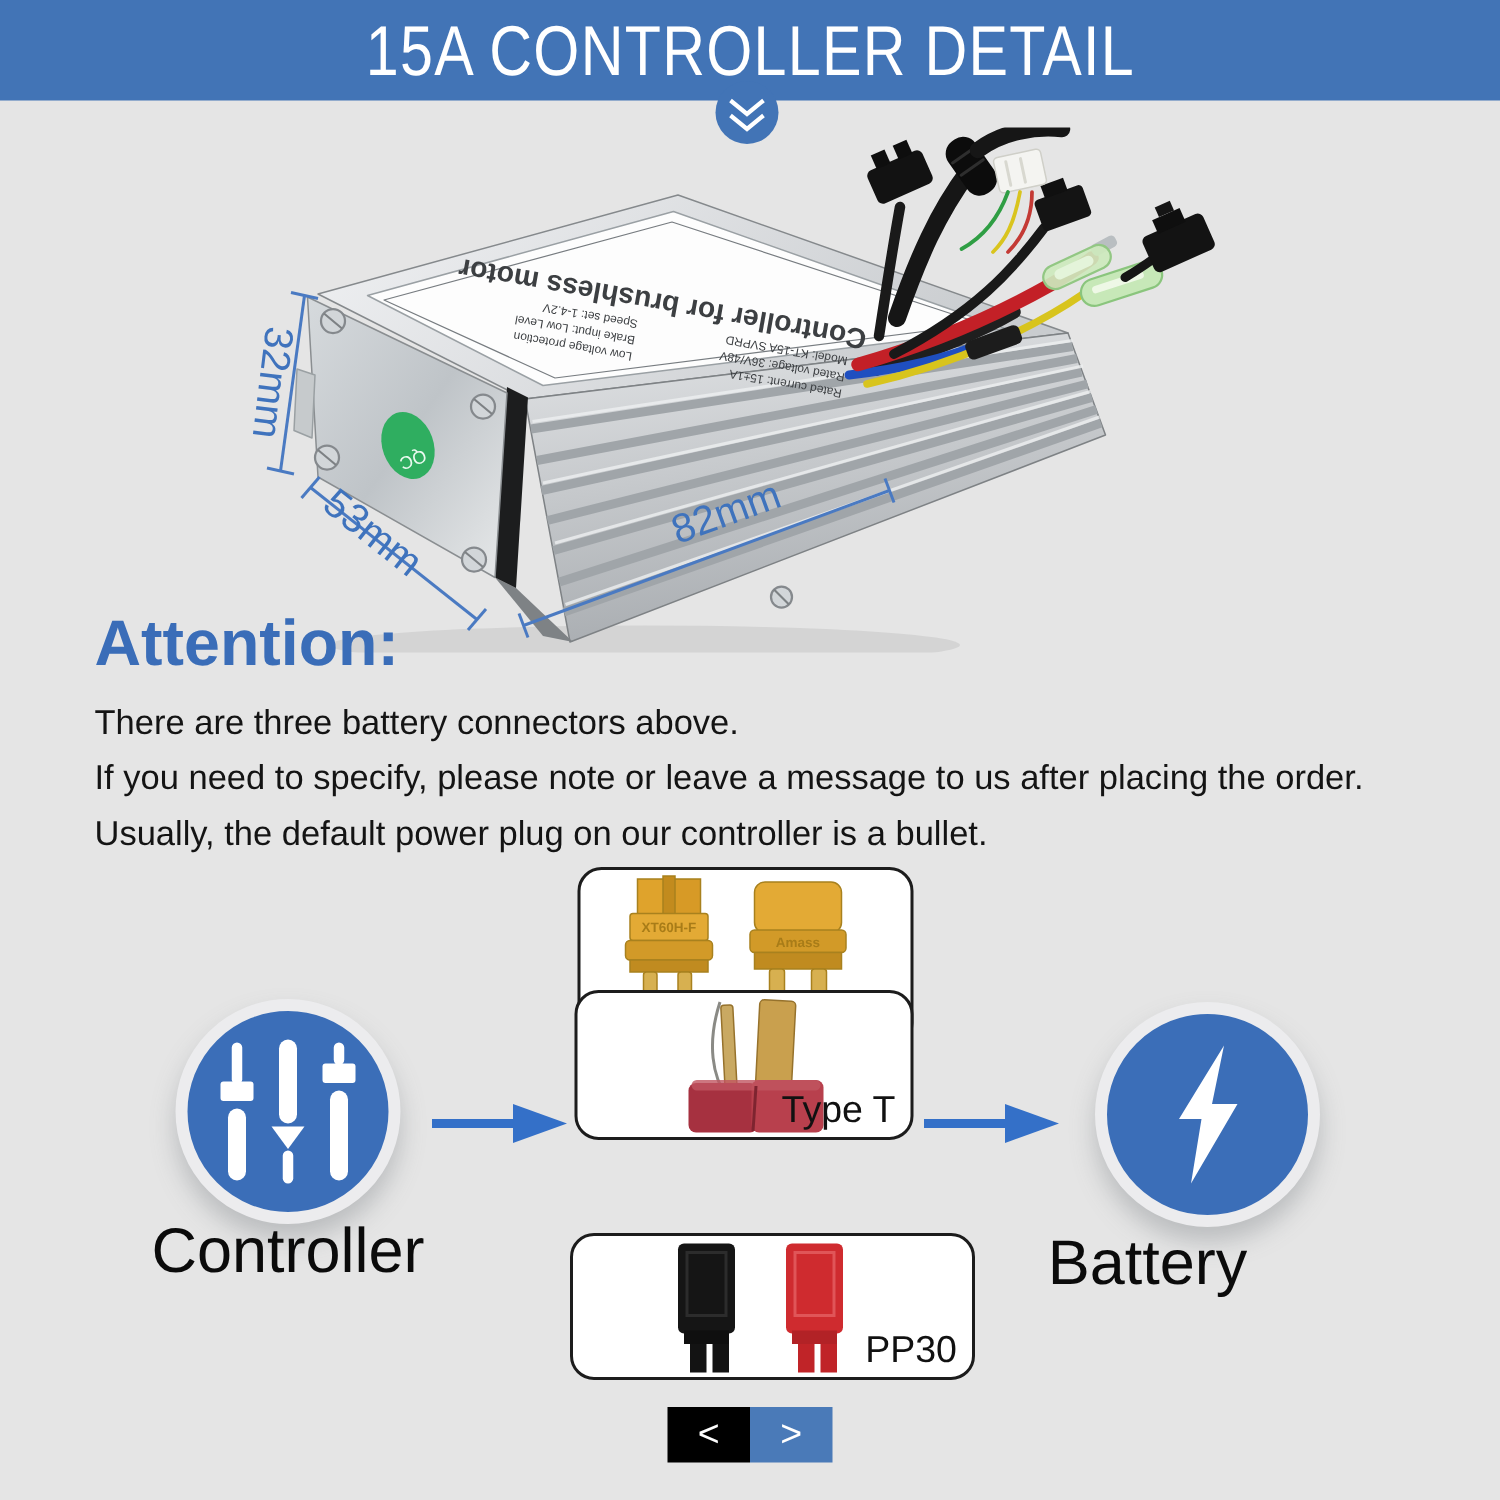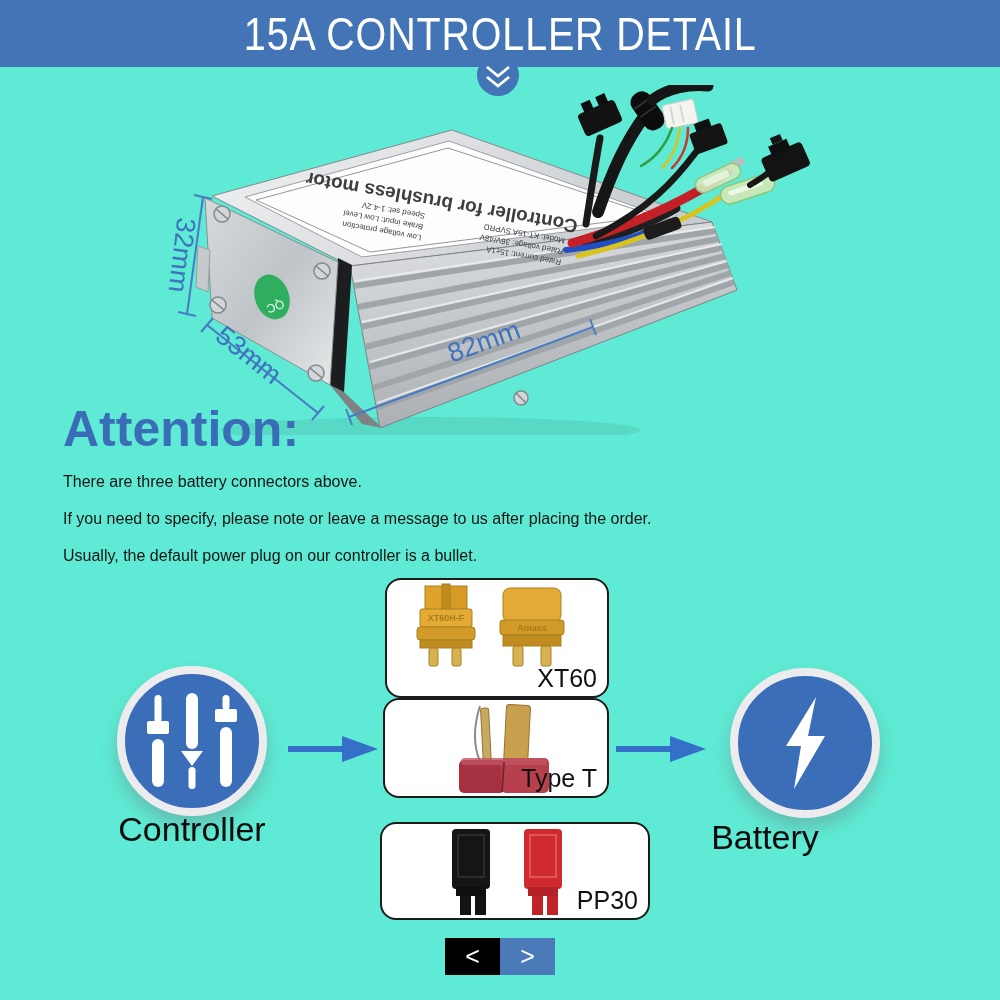--- a/index.html
+++ b/index.html
@@ -1,37 +1,37 @@
 <!DOCTYPE html>
 <html><head>
 <meta charset="utf-8">
 <style>
   html,body{margin:0;padding:0;background:#ffffff;}
-  .page{position:relative;width:1000px;height:1000px;background:#5eead4;overflow:hidden;
+  .page{position:relative;width:1000px;height:1000px;background:#e5e5e5;overflow:hidden;
         font-family:"Liberation Sans",sans-serif;}
   
   .banner{position:absolute;left:0;top:0;width:1000px;height:67px;background:#4274b6;
           display:flex;align-items:center;justify-content:center;}
   .banner h1{margin:0;color:#fff;font-size:47px;font-weight:500;letter-spacing:1px;
              transform:scaleX(.84);white-space:nowrap;}
   .chev-badge{position:absolute;left:477px;top:54px;width:42px;height:42px;border-radius:50%;
               background:#4274b6;}
   
   .photo{position:absolute;left:0;top:85px;width:1000px;height:350px;}
   svg text{font-family:"Liberation Sans",sans-serif;}
   
   .attention{position:absolute;left:63px;top:404px;width:900px;}
-  .attention h2{margin:0;color:#3a6db8;font-size:50px;font-weight:700;line-height:50px;}
-  .attention p{margin:0;color:#141414;font-size:16px;line-height:37px;}
+  .attention h2{margin:0;color:#3a6db8;font-size:43px;font-weight:700;line-height:50px;}
+  .attention p{margin:0;color:#141414;font-size:23px;line-height:37px;}
   .attention p:first-of-type{margin-top:9px;}
   
   .node{position:absolute;width:134px;height:134px;border-radius:50%;background:#3b6eb8;
         border:8px solid #ececee;box-shadow:0 10px 16px rgba(110,115,120,.35);}
   .node svg{display:block;}
-  .node-label{position:absolute;font-size:34px;color:#0b0b0b;text-align:center;width:190px;}
+  .node-label{position:absolute;font-size:42px;color:#0b0b0b;text-align:center;width:190px;}
   .flow-arrow{position:absolute;width:90px;height:28px;}
   .conn-box{position:absolute;background:#fff;border:2.5px solid #1c1c1c;border-radius:16px;
             box-sizing:border-box;}
   .conn-box .clabel{position:absolute;right:10px;bottom:3px;font-size:25px;color:#111;}
   .conn-box svg{position:absolute;left:0;top:0;}
   
   .pager{position:absolute;left:445px;top:938px;display:flex;}
   .pager .pbtn{width:55px;height:37px;display:flex;align-items:center;justify-content:center;
                color:#fff;font-size:25px;line-height:37px;cursor:pointer;user-select:none;}
   .pbtn.prev{background:#000000;}
@@ -250,21 +250,21 @@
         <rect x="116" y="55" width="58" height="11" fill="#c08b20"></rect>
         <rect x="126" y="66" width="10" height="20" rx="2" fill="#d7b050"></rect>
           <rect x="154" y="66" width="10" height="20" rx="2" fill="#d7b050"></rect>
       </g>
       <text x="59" y="41" text-anchor="middle" font-size="9" font-weight="bold" fill="#a87c18">XT60H-F</text>
       <text x="145" y="51" text-anchor="middle" font-size="9" font-weight="bold" fill="#a87c18">Amass</text>
     </svg>
     <span class="clabel">XT60</span>
   </div>
 
-  <div class="conn-box" style="left:383px;top:698px;width:226px;height:100px;">
+  <div class="conn-box" style="left:383px;top:660px;width:226px;height:100px;">
     <svg width="221" height="95" viewBox="0 0 221 95">
       <path d="M 95,6 C 86,34 90,56 100,70" stroke="#8a8a85" stroke-width="2" fill="none"></path>
       <rect x="97" y="8" width="8" height="58" rx="2" fill="#c9a962" stroke="#96722c" stroke-width="1" transform="rotate(-3 101 37)"></rect>
       <rect x="120" y="5" width="24" height="62" rx="3" fill="#c9a04e" stroke="#96722c" stroke-width="1" transform="rotate(3 132 36)"></rect>
       <rect x="74" y="60" width="46" height="33" rx="5" fill="#a63140"></rect>
       <rect x="116" y="58" width="48" height="35" rx="5" fill="#b8404d"></rect>
       <rect x="76" y="58" width="86" height="7" rx="3.5" fill="#c05560" opacity=".8"></rect>
       <line x1="119" y1="62" x2="117" y2="92" stroke="#7e2430" stroke-width="2"></line>
     </svg>
     <span class="clabel">Type T</span>

